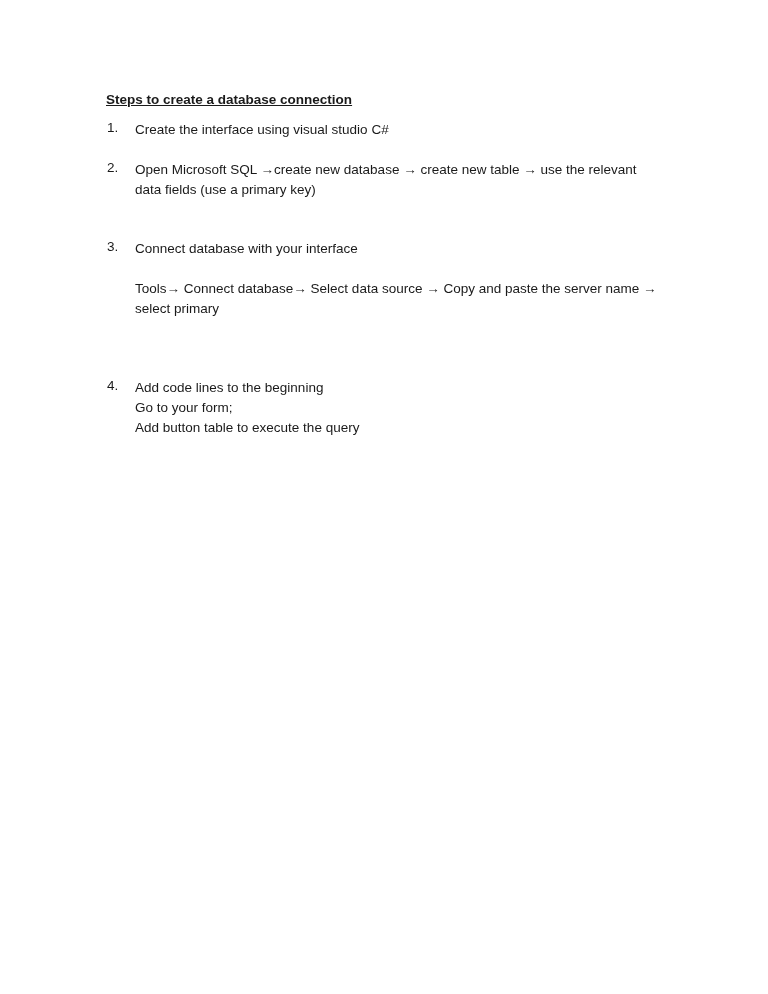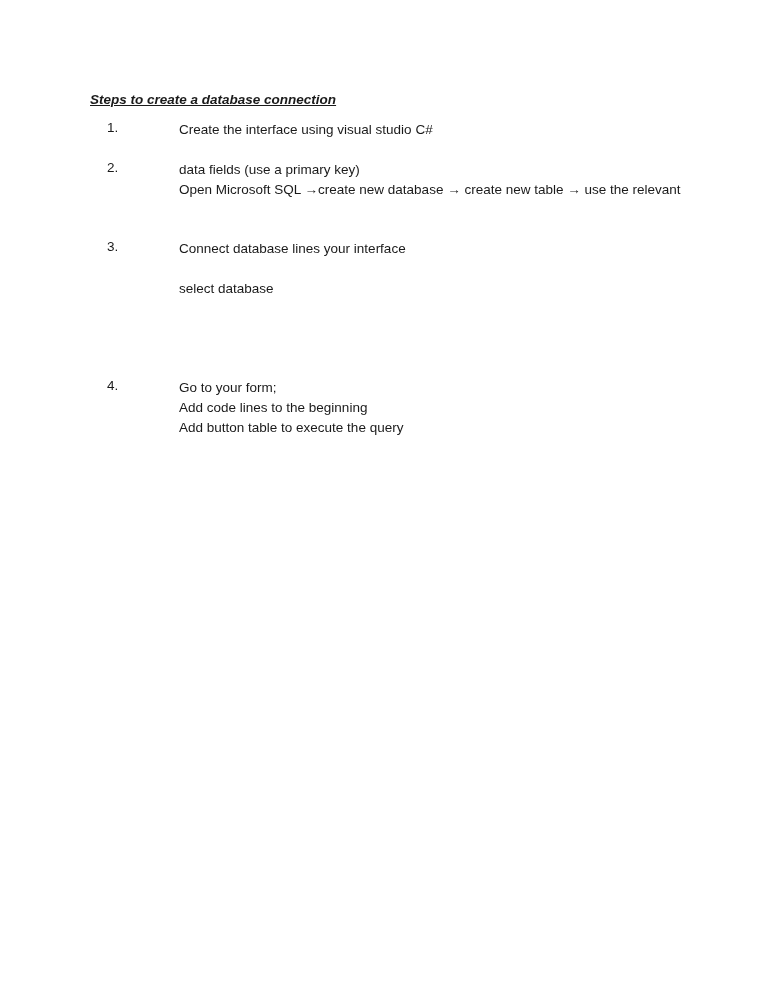--- a/index.html
+++ b/index.html
@@ -2,59 +2,60 @@
 <html><head>
 <meta charset="utf-8">
 <style>
   html, body { margin: 0; padding: 0; }
   body {
     width: 768px; height: 994px; background: #ffffff; position: relative;
     font-family: "Liberation Sans", sans-serif; color: #1a1a1a;
     font-size: 13.5px; overflow: hidden;
   }
   .title {
-    position: absolute; left: 90px; top: 92px;
-    font-weight: bold; text-decoration: underline; font-size: 13.5px; font-style: italic;
+    position: absolute; left: 106px; top: 92px;
+    font-weight: bold; text-decoration: underline; font-size: 13.5px;
   }
   .item { position: absolute; left: 107px; }
   .num { position: absolute; left: 0; width: 20px; }
   .body { position: absolute; left: 28px; white-space: nowrap; line-height: 20px; }
-  .line { display: block; height: 20px; margin-left: 44px; }
+  .line { display: block; height: 20px; }
 </style>
 </head>
 <body>
 
 <div>
   <div class="title">Steps to create a database connection</div>
 
   <div class="item" style="top:120px;">
     <span class="num">1.</span>
     <div class="body">
       <span class="line">Create the interface using visual studio C#</span>
     </div>
   </div>
 
   <div class="item" style="top:160px;">
     <span class="num">2.</span>
     <div class="body">
+      <span class="line">Open Microsoft SQL →create new database → create new table → use the relevant</span>
       <span class="line">data fields (use a primary key)</span>
-      <span class="line">Open Microsoft SQL →create new database → create new table → use the relevant</span>
     </div>
   </div>
 
   <div class="item" style="top:239px;">
     <span class="num">3.</span>
     <div class="body">
-      <span class="line">Connect database lines your interface</span>
+      <span class="line">Connect database with your interface</span>
       <span class="line"></span>
-      <span class="line">select database</span>
+      <span class="line">Tools→ Connect database→ Select data source → Copy and paste the server name →</span>
+      <span class="line">select primary</span>
     </div>
   </div>
 
   <div class="item" style="top:378px;">
     <span class="num">4.</span>
     <div class="body">
+      <span class="line">Add code lines to the beginning</span>
       <span class="line">Go to your form;</span>
-      <span class="line">Add code lines to the beginning</span>
       <span class="line">Add button table to execute the query</span>
     </div>
   </div>
 </div>
 
 </body></html>

